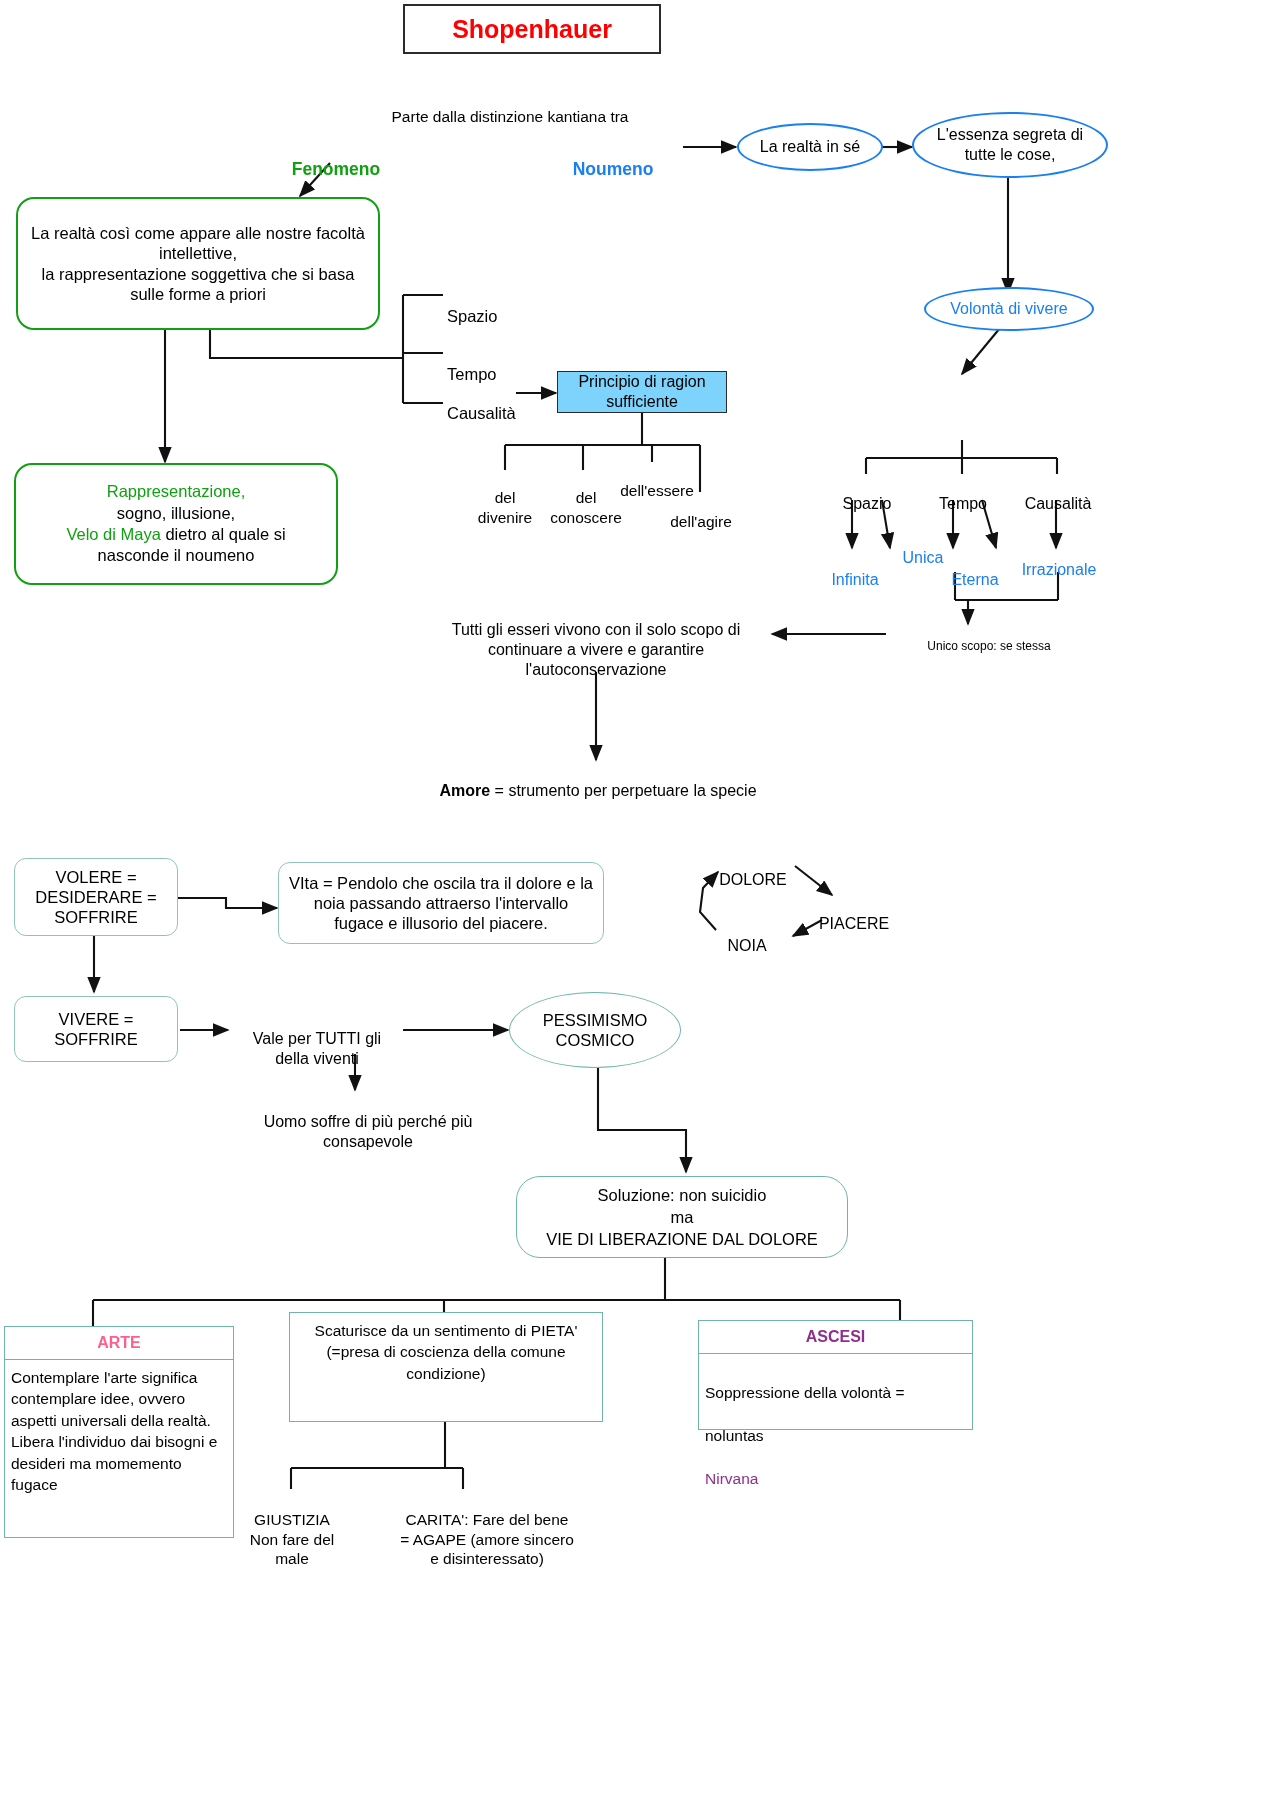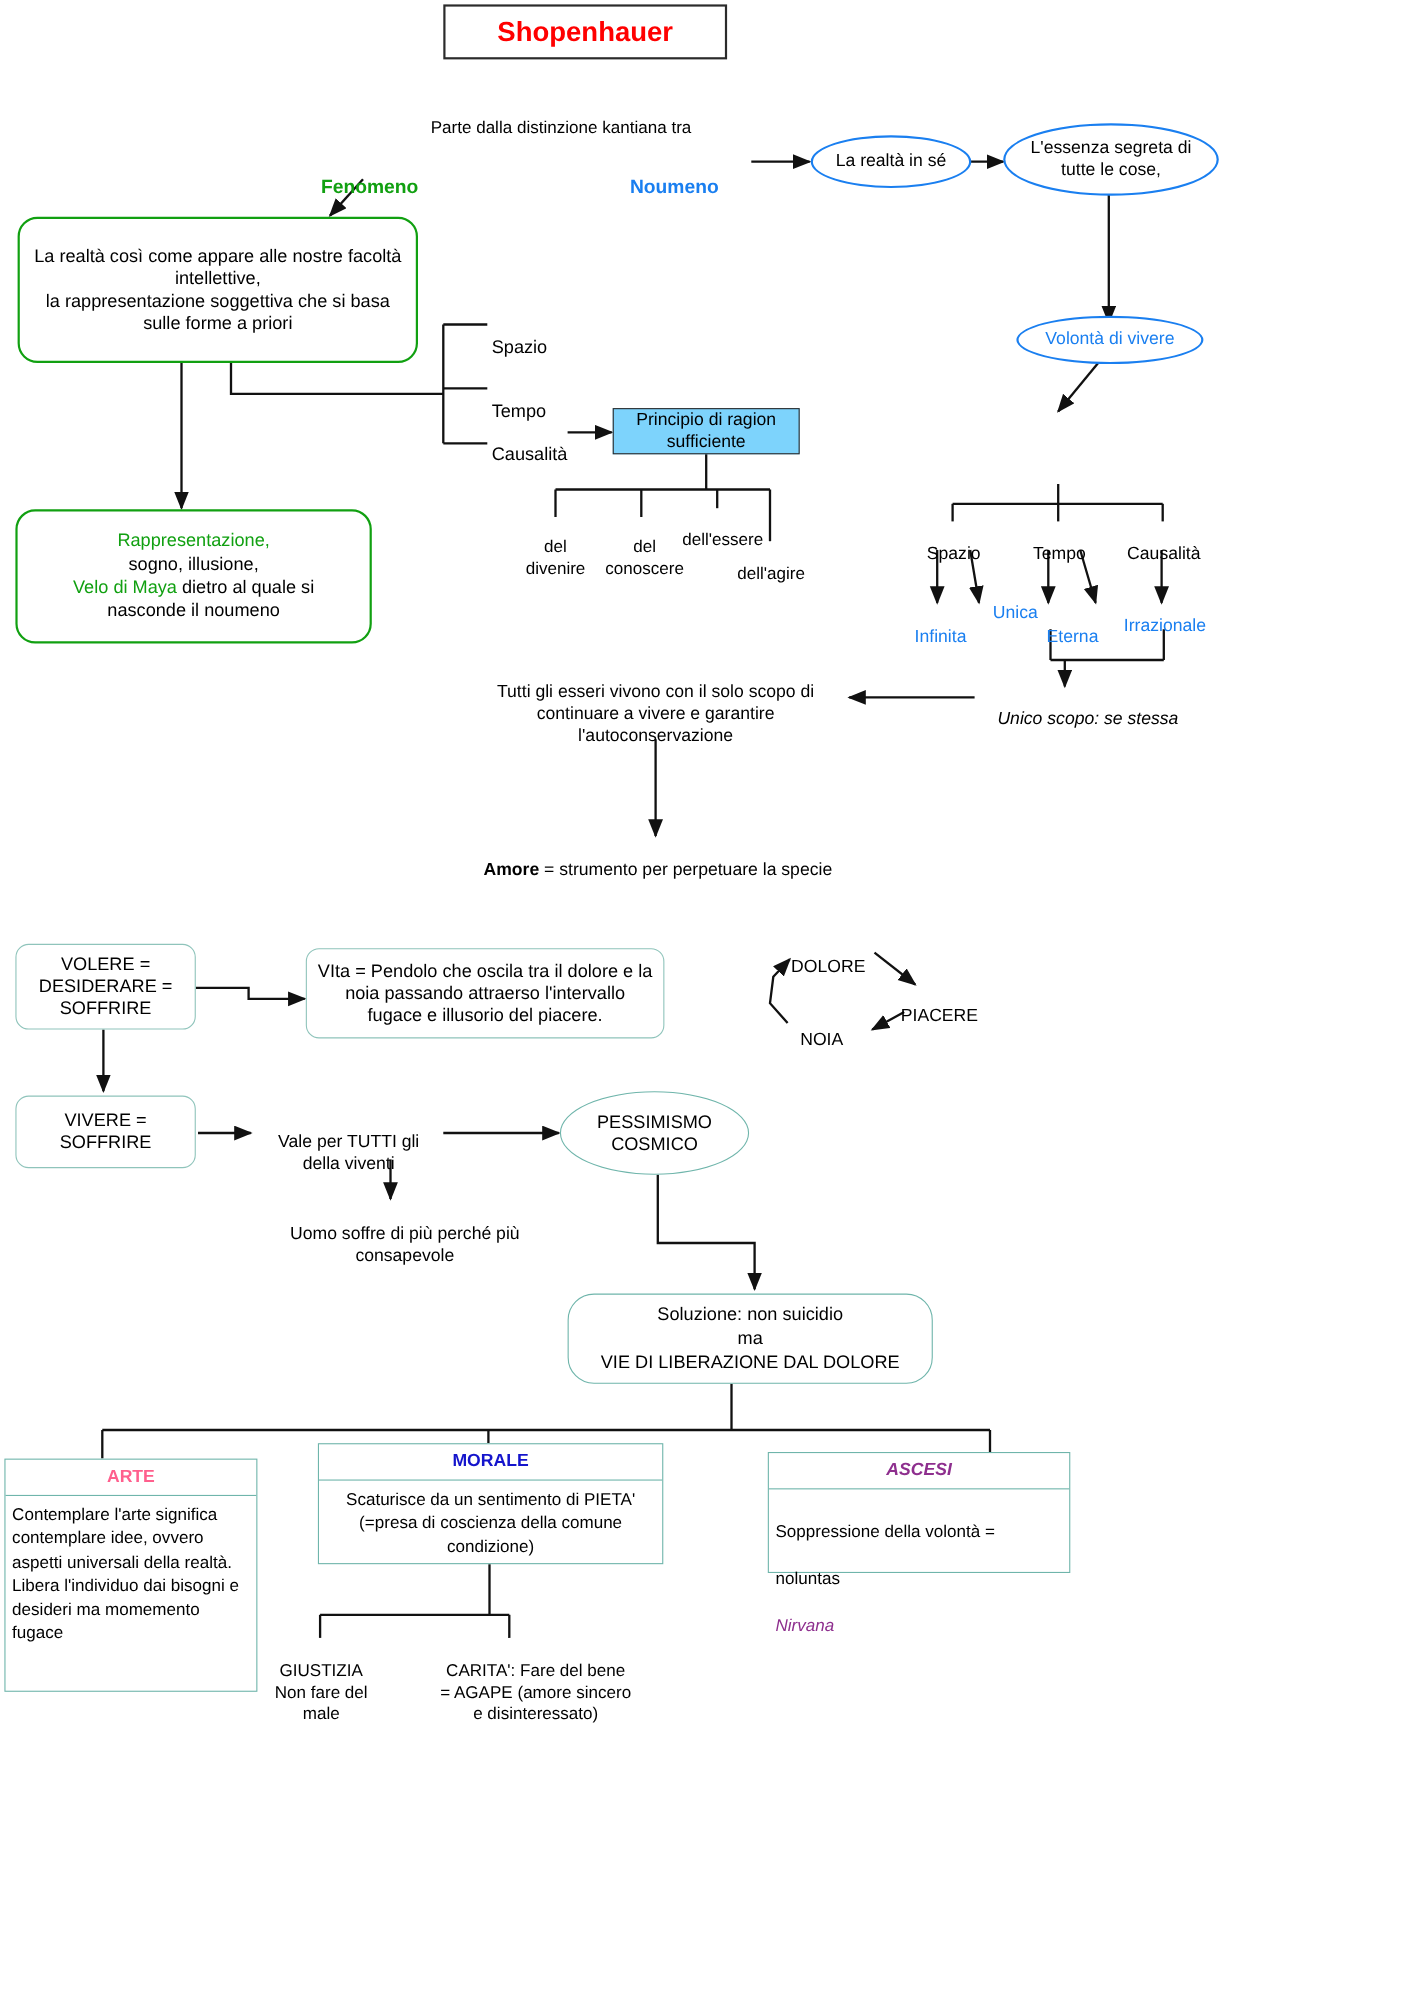--- a/index.html
+++ b/index.html
@@ -110,21 +110,21 @@
     box-sizing: border-box;
     font-size: 15.5px;
     padding: 7px 6px;
     line-height: 1.38;
     white-space: pre-line;
   }
   .lbl-green { color: #11a011; }
   .lbl-blue  { color: #1a7ff0; }
   .lbl-pink  { color: #ff5f8d; }
   .lbl-navy  { color: #1414cc; }
-  .lbl-purple{ color: #8e2f8e; font-style: italic; }
+  .lbl-purple{ color: #8e2f8e; }
   .b { font-weight: bold; }
   .hdr-green { color: #11a011; font-weight: bold; font-size: 17.5px; }
   .hdr-blue  { color: #1a7ff0; font-weight: bold; font-size: 17.5px; }
 </style>
 </head>
 <body>
 
 <div id="canvas">
 
   <svg class="edges" viewBox="0 0 1280 1813">
@@ -303,21 +303,21 @@
   <div class="txt lbl-blue" style="left:886px; top:528px; width:74px; font-size:16px;">
     <span>Unica</span>
   </div>
   <div class="txt lbl-blue" style="left:936px; top:550px; width:78px; font-size:16px;">
     <span>Eterna</span>
   </div>
   <div class="txt lbl-blue" style="left:1004px; top:540px; width:110px; font-size:16px;">
     <span>Irrazionale</span>
   </div>
 
-  <div class="txt" style="left:884px; top:624px; width:210px; font-size:16px;font-style:italic;">
+  <div class="txt" style="left:884px; top:624px; width:210px; font-size:12px;">
     <span>Unico scopo: se stessa</span>
   </div>
 
   <div class="txt" style="left:424px; top:600px; width:344px; font-size:16px;">
     <span>Tutti gli esseri vivono con il solo scopo di
 continuare a vivere e garantire
 l'autoconservazione</span>
   </div>
 
   <div class="txt" style="left:430px; top:761px; width:336px; font-size:16px;">
@@ -371,21 +371,20 @@
       <span>VIE DI LIBERAZIONE DAL DOLORE</span>
     </div>
   </div>
 
   <div class="card" style="left:4px; top:1326px; width:230px; height:212px;">
     <div class="card-head lbl-pink">ARTE</div>
     <div class="card-body" style="white-space:normal;">Contemplare l'arte significa contemplare idee, ovvero aspetti universali della realtà. Libera l'individuo dai bisogni e desideri ma momemento fugace</div>
   </div>
 
   <div class="card" style="left:289px; top:1312px; width:314px; height:110px;">
-    <div class="card-head lbl-navy">MORALE</div>
     <div class="card-body" style="text-align:center;">Scaturisce da un sentimento di PIETA'
 (=presa di coscienza della comune
 condizione)</div>
   </div>
 
   <div class="card" style="left:698px; top:1320px; width:275px; height:110px;">
     <div class="card-head lbl-purple">ASCESI</div>
     <div class="card-body" style="text-align:left;">
       <span>Soppressione della volontà =</span><br>
       <span>noluntas</span><br>

